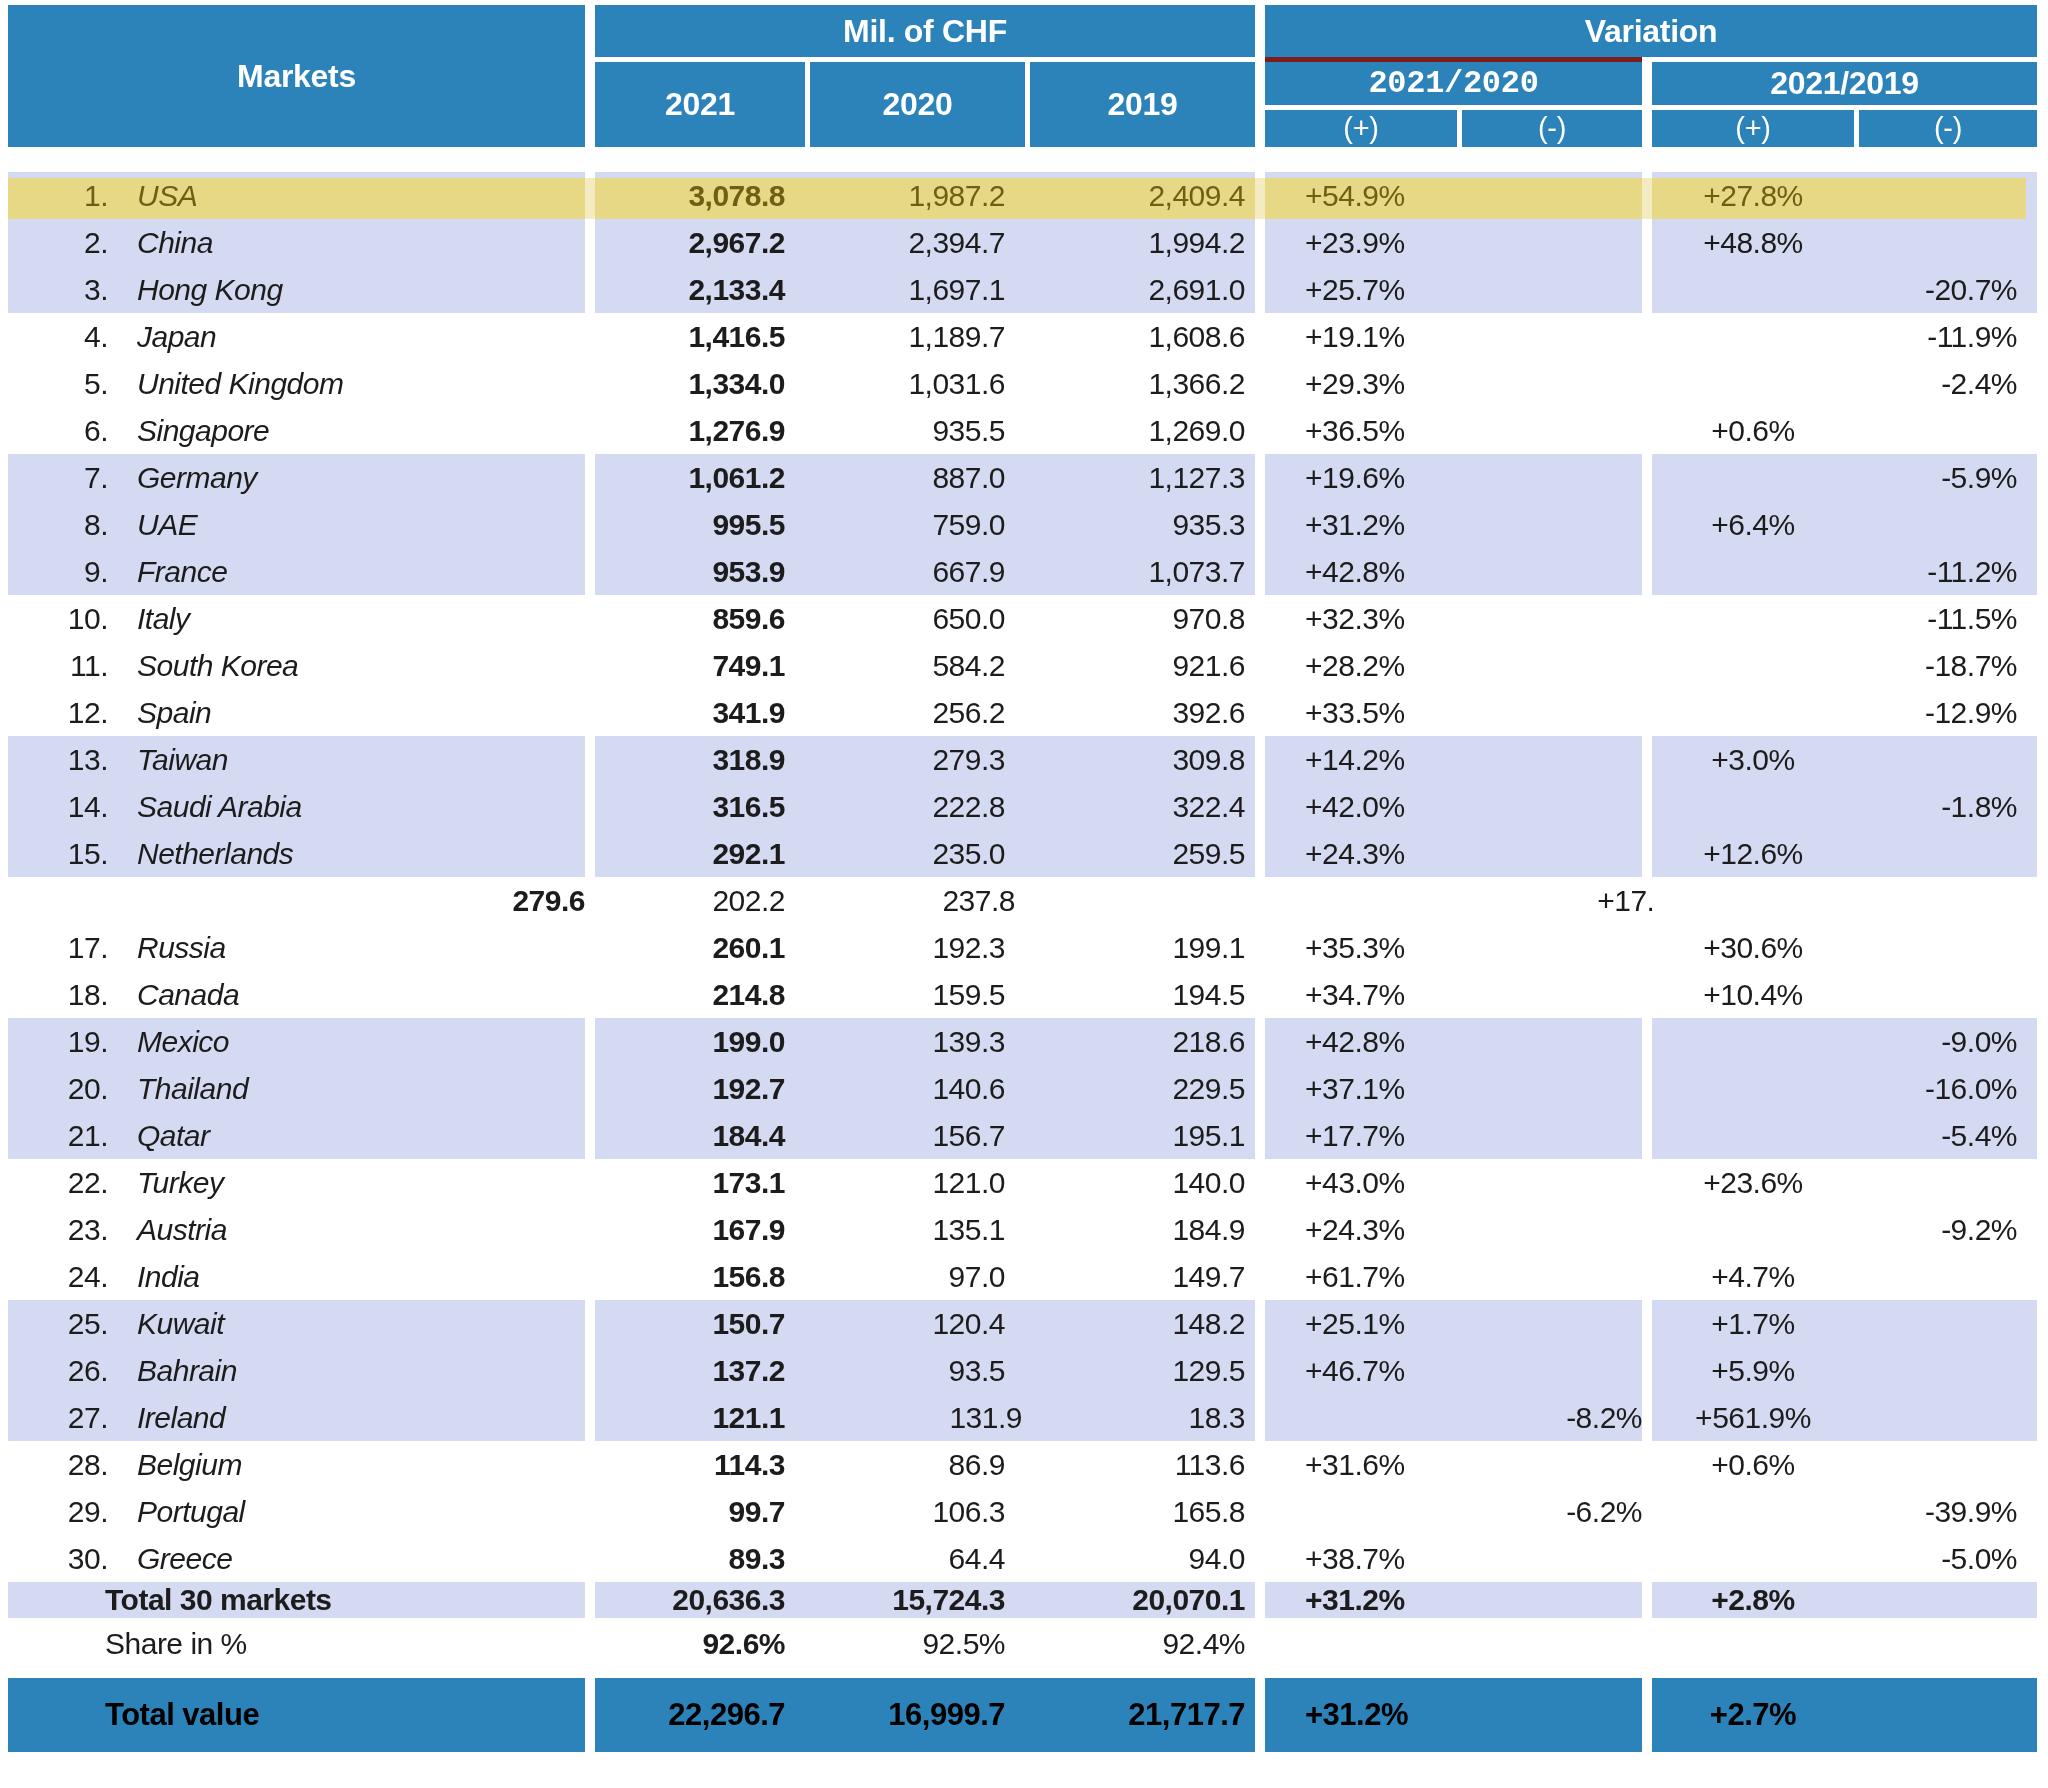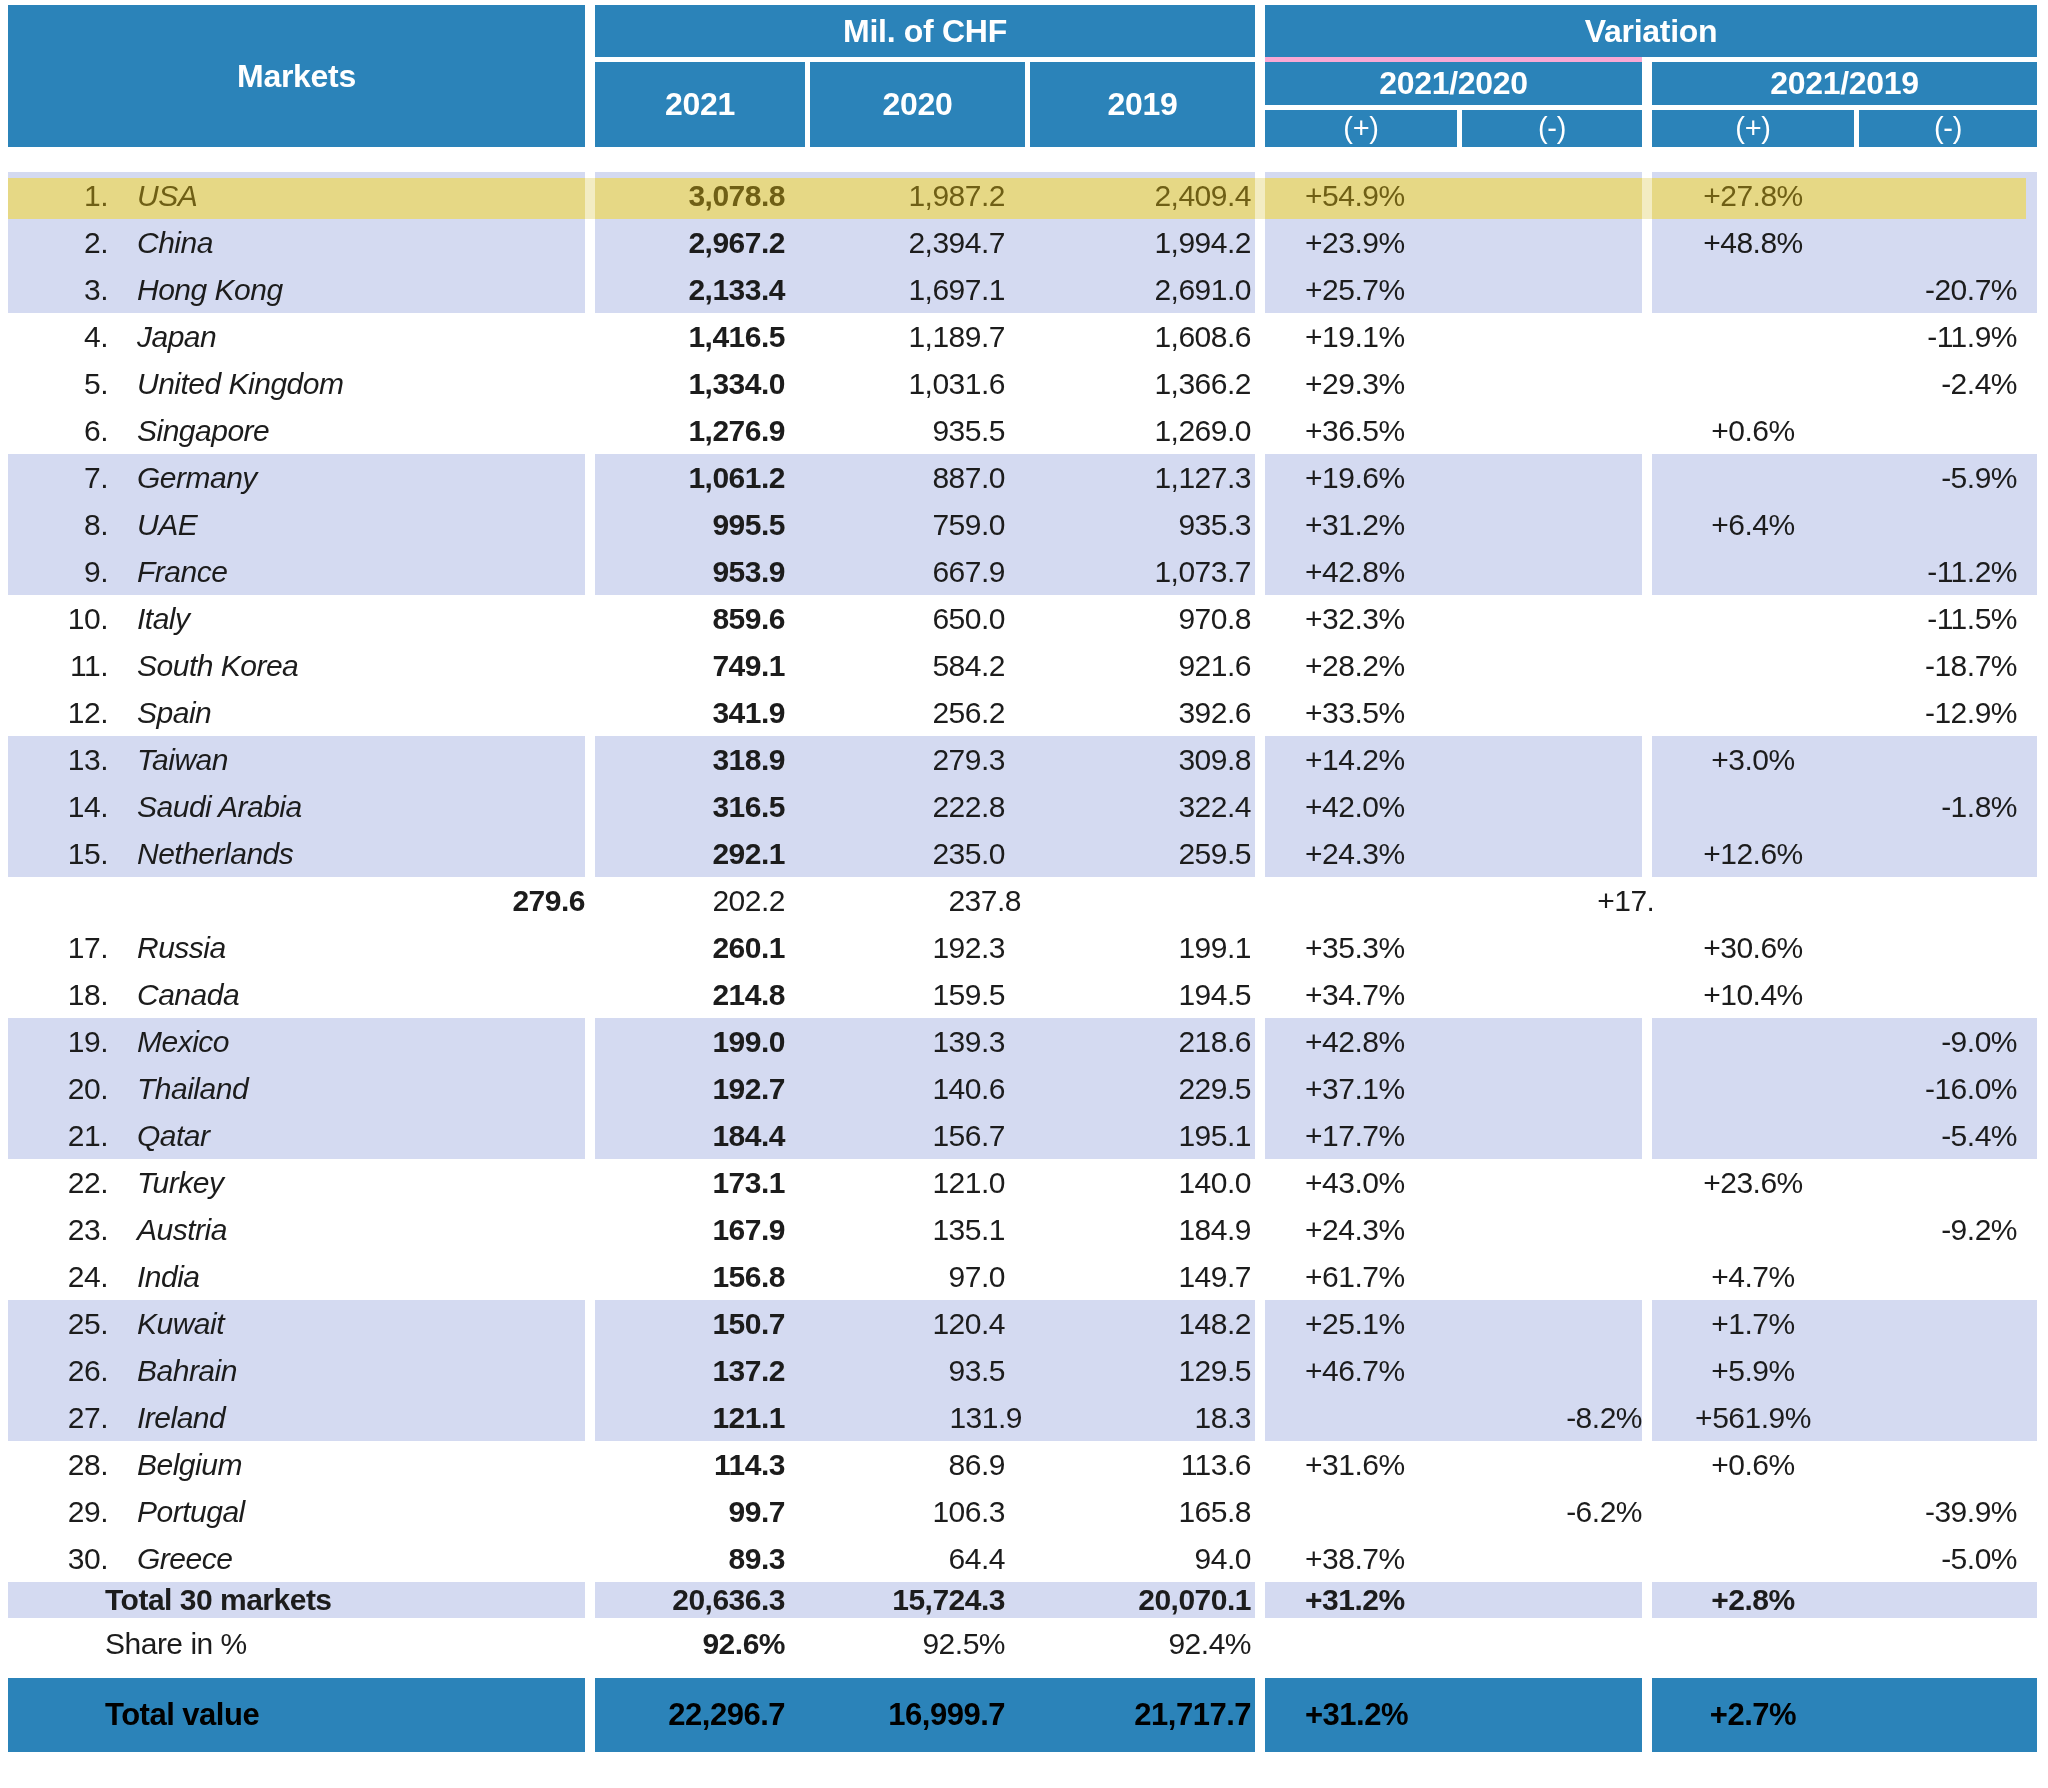--- a/index.html
+++ b/index.html
@@ -20,39 +20,39 @@
     display:flex;align-items:center;justify-content:center;
     box-sizing:border-box;letter-spacing:-0.3px;
   }
   .h-markets{grid-column:2;grid-row:1/4;}
   .h-group1{grid-column:4/7;grid-row:1;}
   .h-group2{grid-column:8/13;grid-row:1;}
   .h-year{grid-row:2/4;border-top:5px solid #fff;}
   .h-y1{grid-column:4;}
   .h-y2{grid-column:5;border-left:5px solid #fff;}
   .h-y3{grid-column:6;border-left:5px solid #fff;}
-  .h-var1{grid-column:8/10;grid-row:2;border-top:5px solid #f9a8d4;}
+  .h-var1{grid-column:8/10;grid-row:2;border-top:5px solid #7f1d1d;font-family:Liberation Mono, monospace;}
   .h-var2{grid-column:11/13;grid-row:2;border-top:5px solid #fff;}
   .h-sign{grid-row:3;border-top:5px solid #fff;font-weight:normal;font-size:29px;}
   .h-p1{grid-column:8;}
   .h-m1{grid-column:9;border-left:5px solid #fff;}
   .h-p2{grid-column:11;}
   .h-m2{grid-column:12;border-left:5px solid #fff;}
   
   .row{height:47px;}
   .row>div{height:100%;box-sizing:border-box;}
   .c{display:flex;align-items:center;font-size:30px;}
   .g0 .bg{background:#d4daf1;}
   .g1 .bg{background:#ffffff;}
   .mk{padding-left:45px;}
   .rank{display:inline-block;width:55px;text-align:right;}
   .nm{margin-left:29px;white-space:nowrap;font-style:italic;}
   .y21{justify-content:flex-end;padding-right:20px;font-weight:bold;}
   .y20{justify-content:flex-end;padding-right:20px;}
-  .y19{justify-content:flex-end;padding-right:4px;}
+  .y19{justify-content:flex-end;padding-right:10px;}
   .vp20{justify-content:flex-start;padding-left:40px;align-items:center;}
   .vm20{justify-content:flex-end;}
   .vp19{justify-content:center;}
   .vm19{justify-content:flex-end;padding-right:20px;}
   .starfix{margin-right:-36px;white-space:nowrap;}
   
   .hl .bg{background:#e6d885;color:#6f5f15;box-shadow:inset 0 6px 0 #d4daf1;}
   .hl .sep{background:#f3ecc2;box-shadow:inset 0 6px 0 #ffffff;}
   .hl .vm19{background:linear-gradient(to right,#e6d885 calc(100% - 11px),#d4daf1 calc(100% - 11px));}
   

